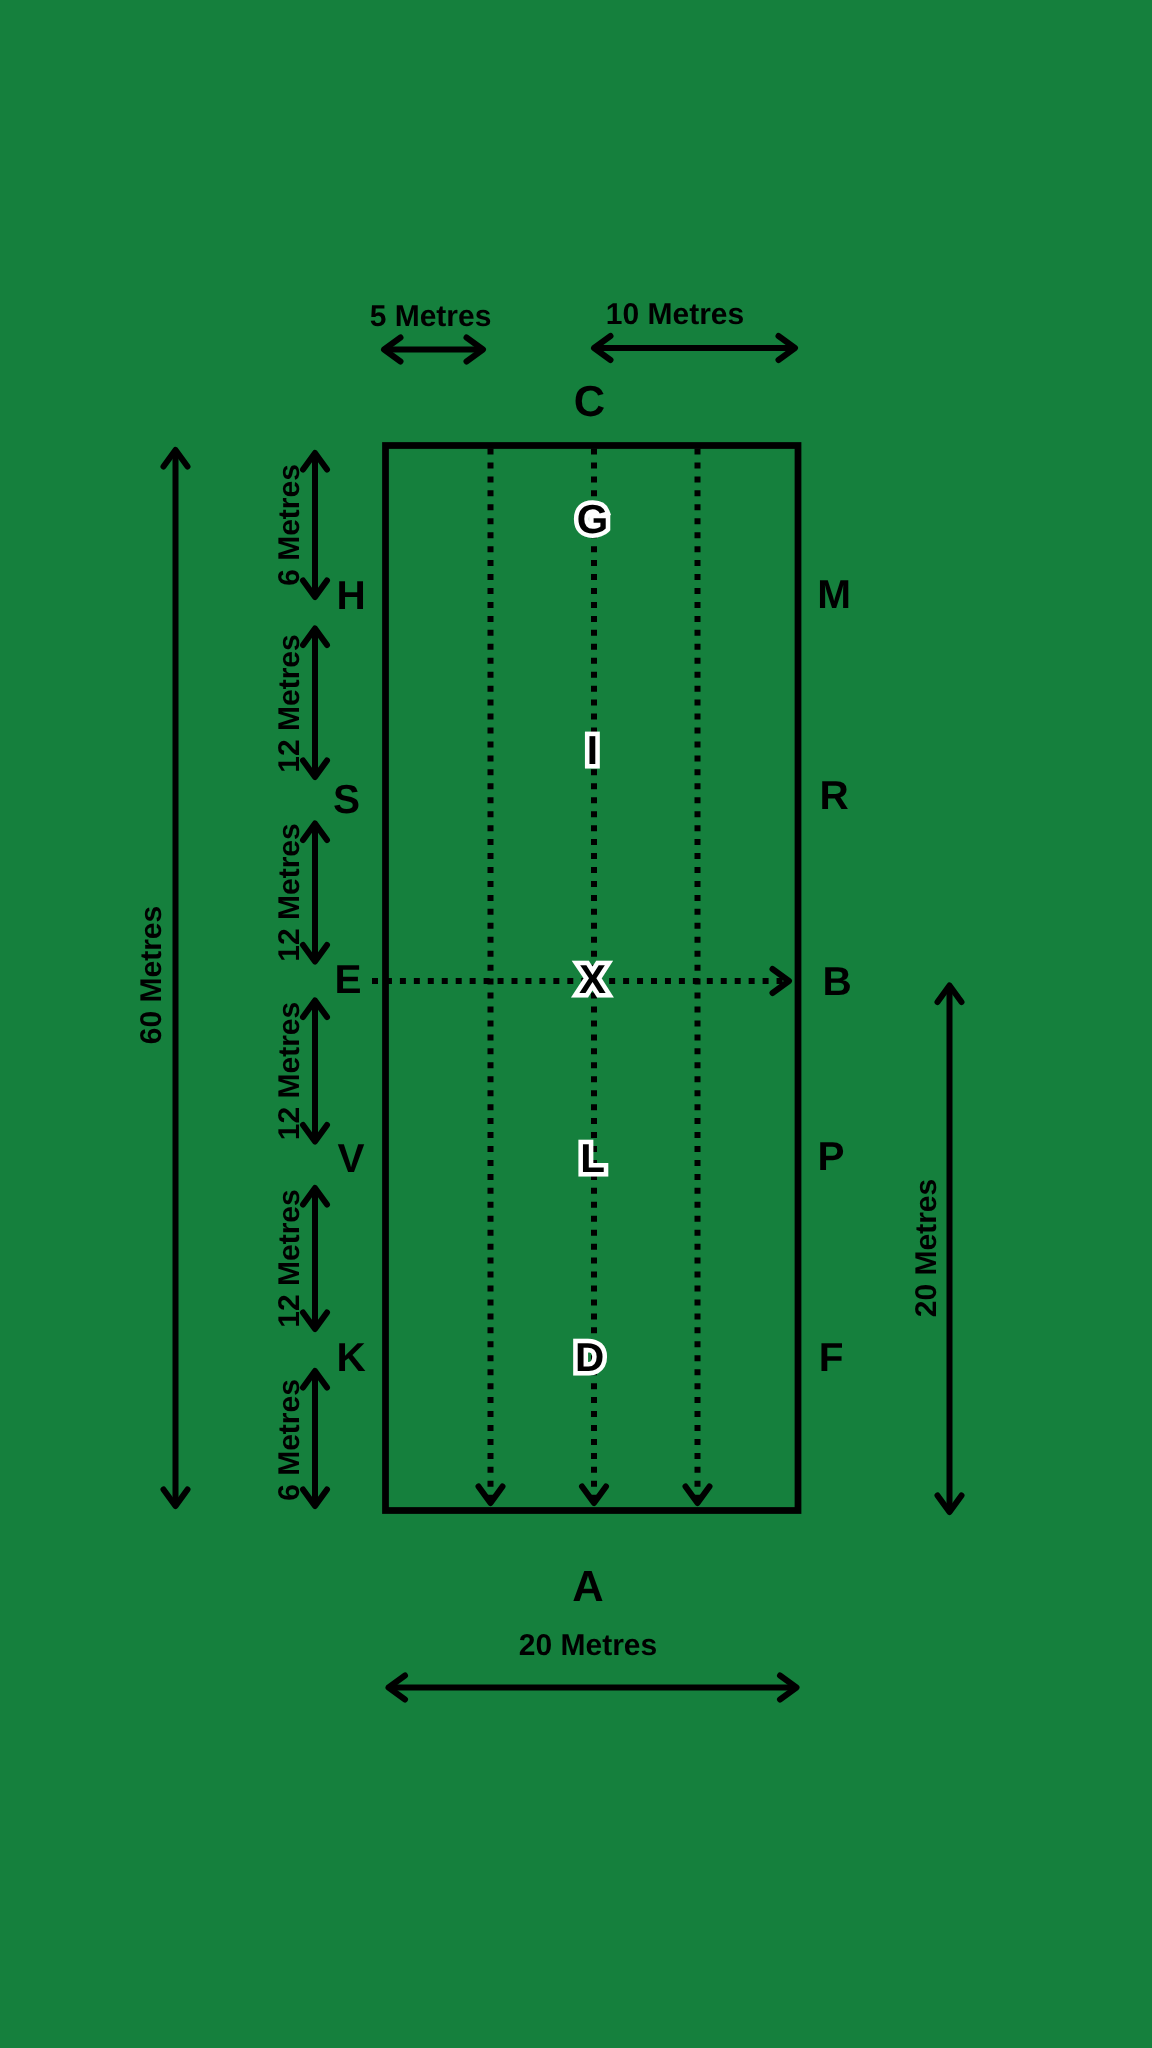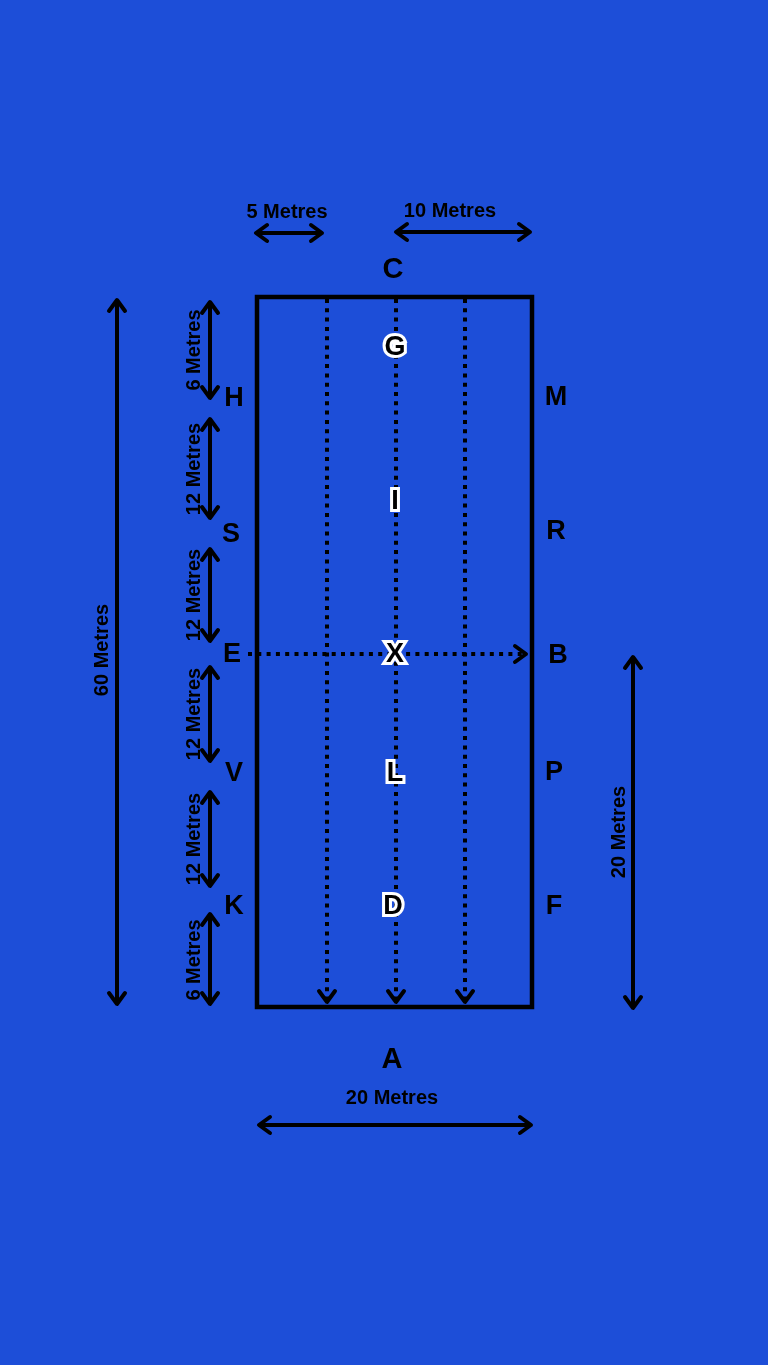--- a/index.html
+++ b/index.html
@@ -1,19 +1,19 @@
 <!DOCTYPE html>
 <html><head>
 <meta charset="utf-8">
 <style>
   html,body { margin:0; padding:0; background:#ffffff; }
   .page {
     position:relative;
     width:768px; height:1365px;
-    background:#1d4ed8;
+    background:#15803d;
     overflow:hidden;
   }
   svg { display:block; }
   .stroke { stroke:#000000; fill:none; }
   .solid  { stroke-width:4.5; }
   .arrowline { stroke-width:4; }
   .dotted { stroke-width:4; stroke-dasharray:4 5.3; stroke-linecap:butt; }
   text {
     font-family:"Liberation Sans", sans-serif;
     font-weight:700;

